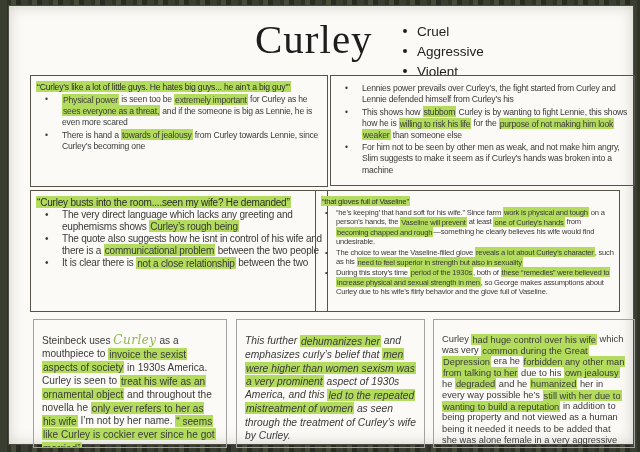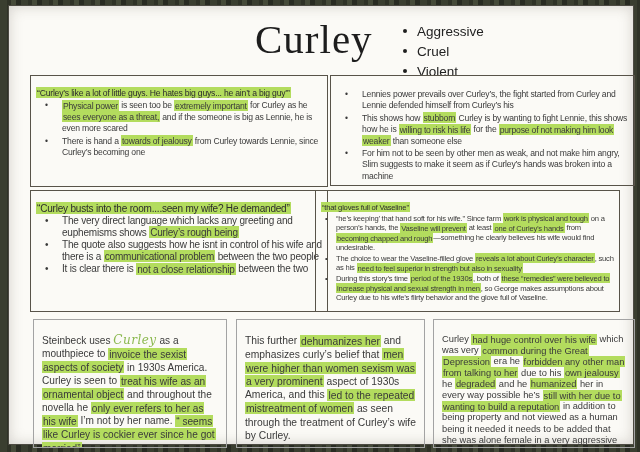--- a/index.html
+++ b/index.html
@@ -18,38 +18,38 @@
   .title{
     position:absolute;left:246px;top:10px;
     font-family:"Liberation Serif",serif;font-size:41px;line-height:46px;
     color:#1d1d1d;letter-spacing:1px;
   }
   .traits{position:absolute;left:394px;top:15px;margin:0;padding:0;list-style:none;}
   .traits li{display:flex;align-items:center;gap:10px;height:20px;font-size:13.5px;color:#222;}
   .tdot{width:4px;height:4px;border-radius:50%;background:#1f1f1f;flex:0 0 auto;}
   .qbox{
     position:absolute;border:1px solid #585349;color:var(--ink,#3a3a3a);
-    padding:11px 5px;box-sizing:border-box;overflow:hidden;letter-spacing:-0.2px;
+    padding:5px 5px;box-sizing:border-box;overflow:hidden;letter-spacing:-0.2px;
   }
   .box-a{left:21px;top:69px;width:298px;height:112px;font-size:8.6px;line-height:11.4px;}
   .box-b{left:321px;top:69px;width:305px;height:111px;font-size:8.6px;line-height:11.4px;}
   .box-c{left:21px;top:184px;width:298px;height:122px;font-size:10px;line-height:11.4px;}
   .box-d{left:306px;top:184px;width:305px;height:122px;font-size:7.6px;line-height:9.7px;}
   .heading{display:inline;color:#2c2c2c;}
   .qbox ul{margin:2px 0 0 0;padding:0;list-style:none;}
   .qbox li{position:relative;padding-left:26px;margin-bottom:1px;}
   .qbox li::before{content:"\2022";position:absolute;left:9px;top:0;color:#3a3a3a;}
   .box-d li{padding-left:15px;}
   .box-d li::before{left:4px;}
   .pbox{
     position:absolute;border:1px solid #a3a3a3;color:var(--ink,#3a3a3a);
     padding:14px 8px;box-sizing:border-box;overflow:hidden;
   }
   .box-e{left:24px;top:313px;width:194px;height:129px;font-size:10.1px;line-height:13.4px;}
-  .box-f{left:227px;top:313px;width:189px;height:129px;font-size:10.3px;line-height:13.6px;}
+  .box-f{left:227px;top:313px;width:189px;height:129px;font-size:10.3px;line-height:13.6px;font-style:italic;}
   .box-g{left:424px;top:313px;width:202px;height:129px;font-size:9.3px;line-height:11.2px;}
   .hl{
     background:var(--highlight,#b3dc5e);
     padding:0.5px 1px;
     -webkit-box-decoration-break:clone;box-decoration-break:clone;
   }
   .hw{
     color:var(--pen-green,#8ab84e);
     font-family:"DejaVu Serif",serif;font-style:italic;
     font-size:12px;letter-spacing:0.5px;
@@ -59,25 +59,25 @@
 <body>
 
 <div class="canvas">
   <div class="page">
 
     <div class="title">Curley</div>
 
     <ul class="traits">
       <li>
         <span class="tdot"></span>
-        <span>Aggressive</span>
+        <span>Cruel</span>
       </li>
       <li>
         <span class="tdot"></span>
-        <span>Cruel</span>
+        <span>Aggressive</span>
       </li>
       <li>
         <span class="tdot"></span>
         <span>Violent</span>
       </li>
     </ul>
 
     <div class="qbox box-a">
       <span class="heading hl">“Curley’s like a lot of little guys. He hates big guys... he ain’t a big guy’”</span>
       <ul>

